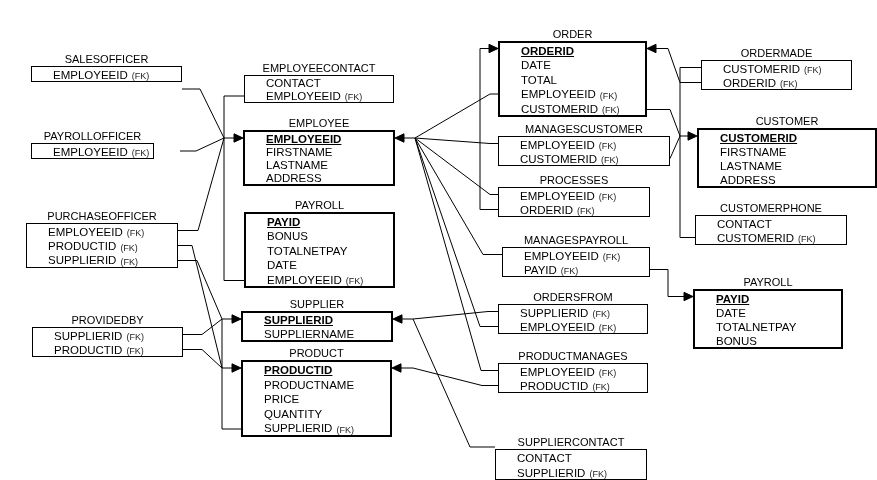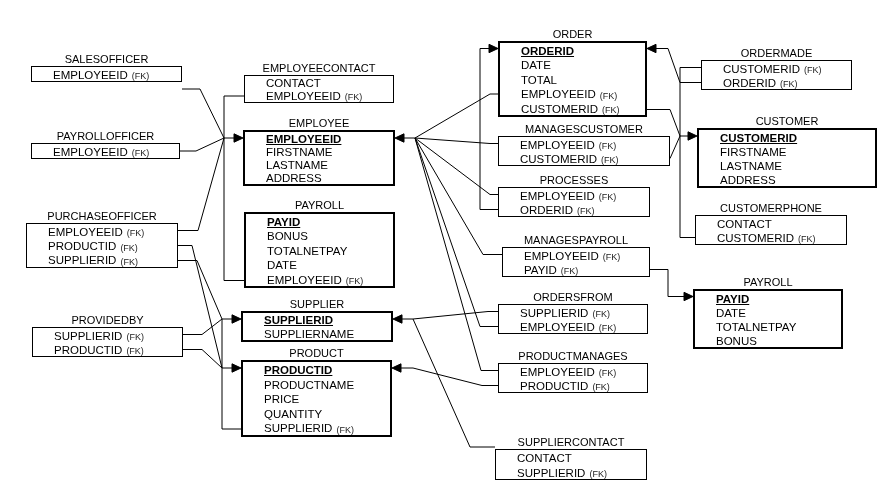--- a/index.html
+++ b/index.html
@@ -80,21 +80,21 @@
   <div id="tables">
       <div class="entity" style="left: 31px; top: 66px; width: 151px; height: 16px;">
         <div class="entity-title">SALESOFFICER</div>
         <div class="entity-box">
           <div class="row">
             <span class="attr">EMPLOYEEID</span>
             <span class="fk">(FK)</span>
           </div>
         </div>
       </div>
-      <div class="entity" style="left: 31px; top: 143px; width: 149px; height: 16px;">
+      <div class="entity" style="left: 31px; top: 143px; width: 123px; height: 16px;">
         <div class="entity-title">PAYROLLOFFICER</div>
         <div class="entity-box">
           <div class="row">
             <span class="attr">EMPLOYEEID</span>
             <span class="fk">(FK)</span>
           </div>
         </div>
       </div>
       <div class="entity" style="left: 26px; top: 223px; width: 152px; height: 45px; border-radius: 11px;">
         <div class="entity-title">PURCHASEOFFICER</div>

